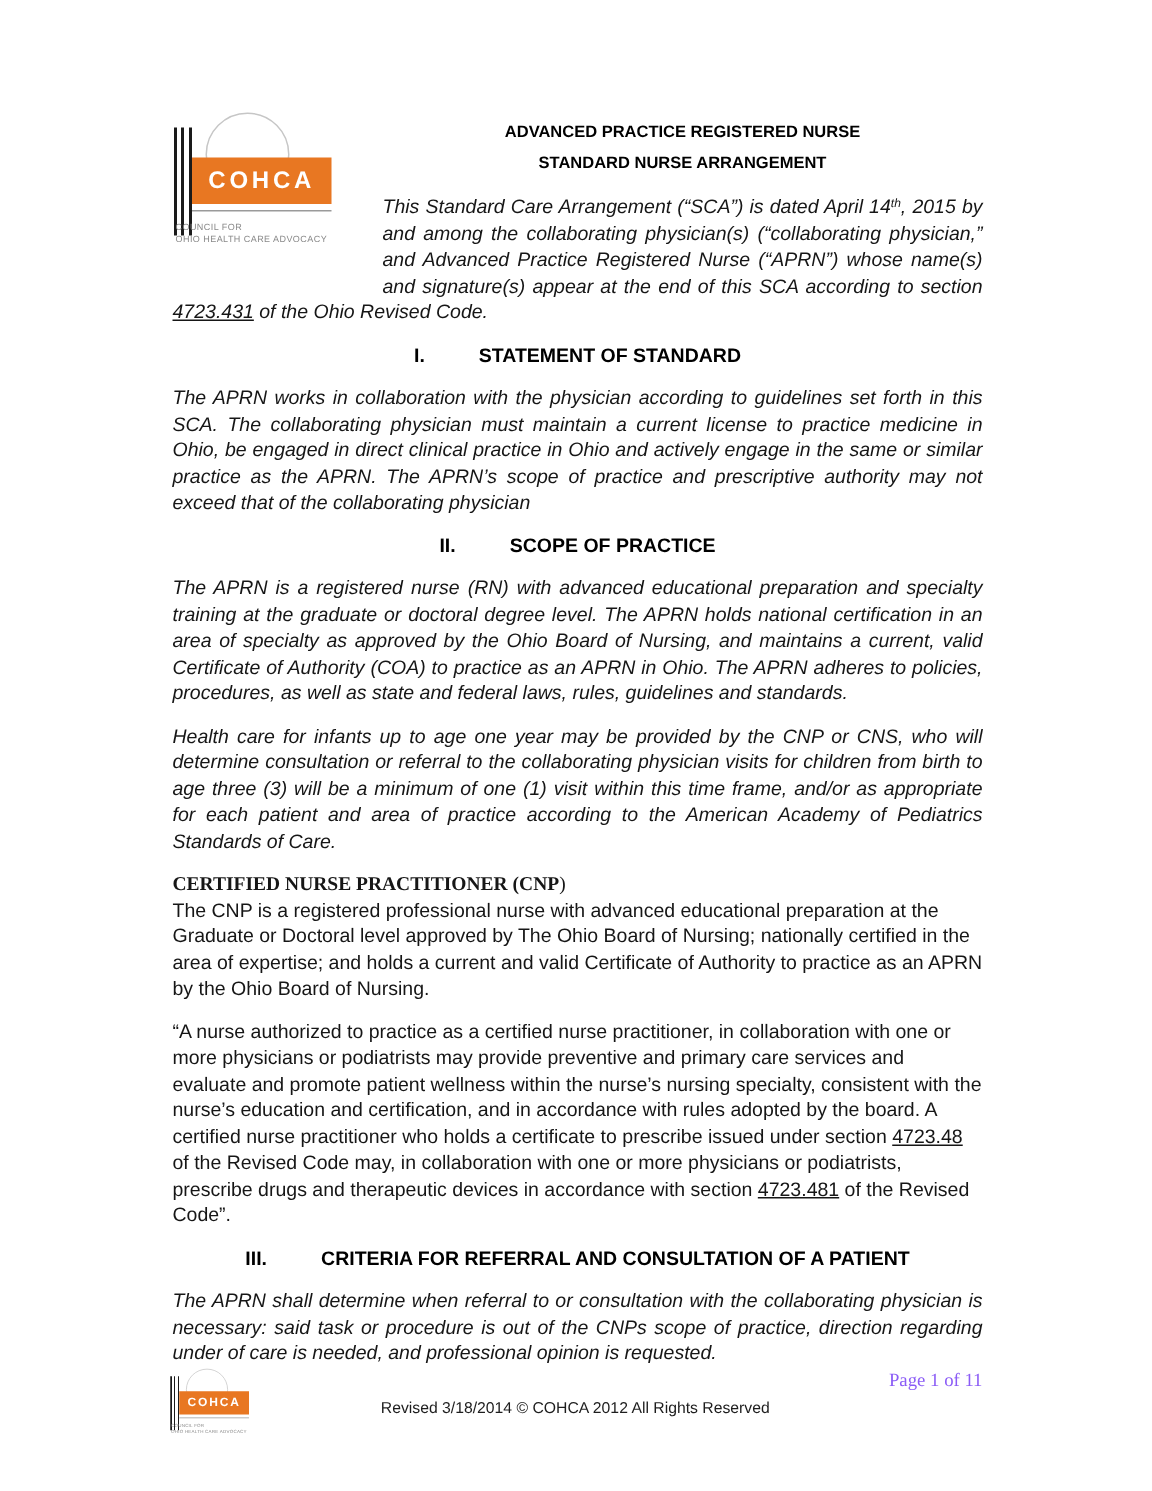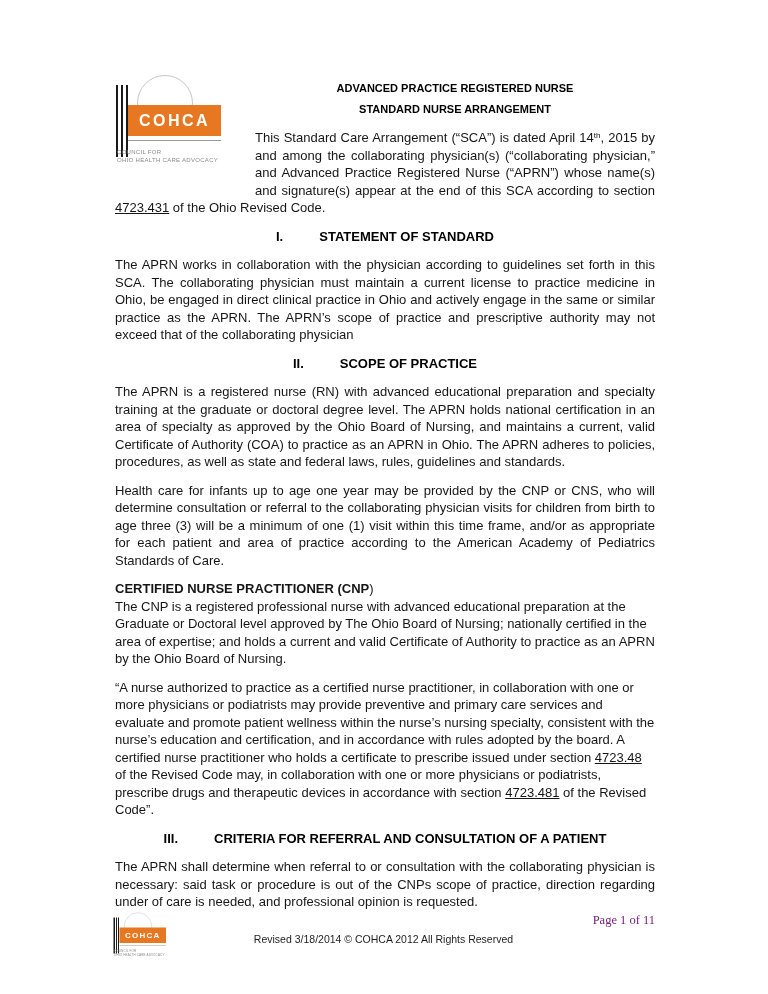--- a/index.html
+++ b/index.html
@@ -18,32 +18,32 @@
   .logo-badge{position:absolute;left:13px;top:27px;width:93px;height:31px;background:var(--brand,#E87722);
     color:#fff;font-weight:bold;font-size:16px;letter-spacing:2.5px;text-align:center;line-height:31px;}
   .logo-rule{position:absolute;left:13px;top:62px;width:93px;height:0;border-top:1px solid #9a9a9a;}
   .logo-tagline{position:absolute;left:2px;top:70px;font-size:6px;line-height:8px;color:#8a8a8a;letter-spacing:.3px;}
   .logo-tagline .tl{display:block;}
   
   .doc-title{margin:0 0 9px;font-size:11px;line-height:21px;font-weight:bold;text-align:center;color:#000;}
   .doc-title .title-line{display:block;}
   
   .para{margin:0 0 11px;text-align:left;}
-  .justify{text-align:justify;}
+  .justify{text-align:justify;font-style:italic;}
   .section-heading{margin:0 0 11px;font-size:13px;line-height:17.5px;font-weight:bold;text-align:center;color:#000;}
   .section-heading .numeral{margin-right:36px;}
-  .cnp-heading{margin:0;}
+  .cnp-heading{margin:0;font-family:Liberation Serif, serif;}
   .cnp-heading strong{font-weight:bold;}
   .orc-link{color:inherit;text-decoration:underline;cursor:pointer;}
   sup{font-size:8px;line-height:0;vertical-align:4px;}
   
   .doc-footer{position:absolute;left:113px;right:113px;bottom:24px;height:58px;}
   .logo-small{position:absolute;left:0;top:2px;width:60px;height:52px;}
   .logo-small .logo{transform:scale(.5);transform-origin:0 0;}
-  .page-label{position:absolute;right:0;top:0;font-family:"Liberation Serif",serif;font-size:12.5px;color:#701a75;}
+  .page-label{position:absolute;right:0;top:0;font-family:"Liberation Serif",serif;font-size:12.5px;color:#8b5cf6;}
   .revision{position:absolute;left:0;right:1px;top:19px;text-align:center;font-size:10.5px;color:#1d1d1d;}
 </style>
 </head>
 <body>
 
 <div class="page">
 
   <header class="doc-header">
     <div class="logo">
       <span class="logo-circle"></span>

